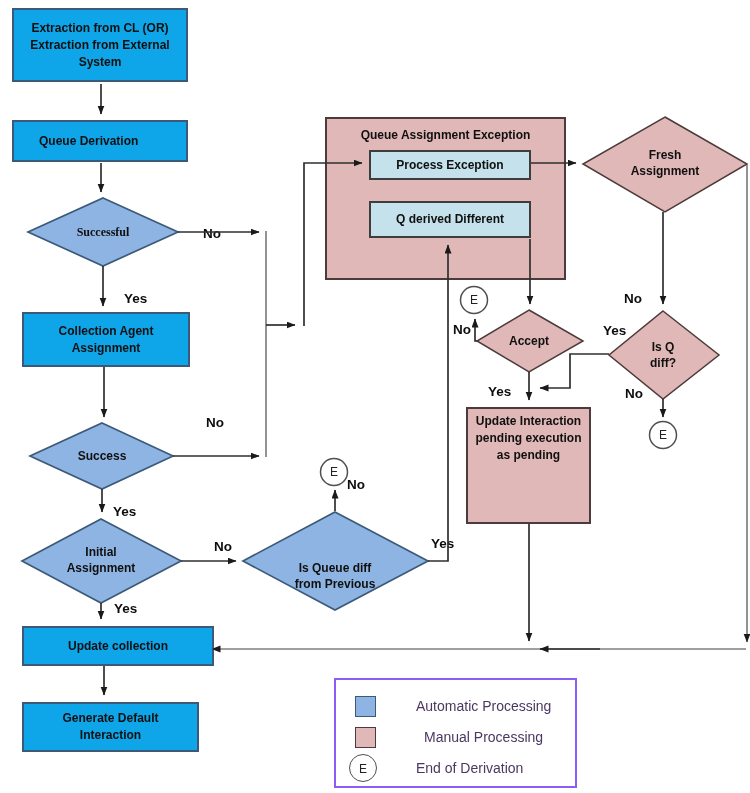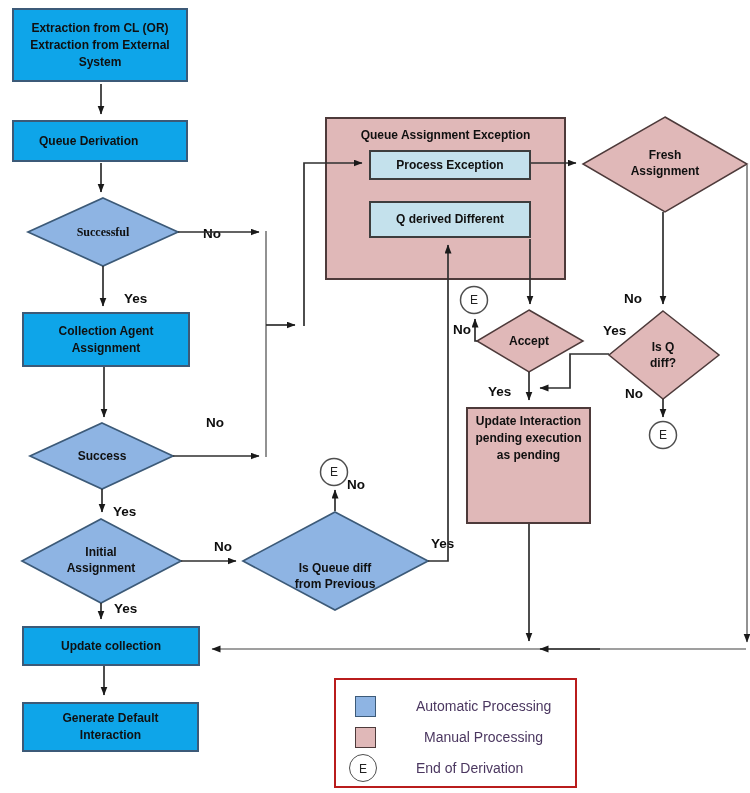--- a/index.html
+++ b/index.html
@@ -20,21 +20,21 @@
            justify-content:center;box-sizing:border-box;}
   .pinkbox.toptext{display:flex;flex-direction:column;align-items:center;
            justify-content:flex-start;padding-top:4px;text-align:center;}
   .qae-title{width:100%;text-align:center;margin-top:8px;font-weight:bold;font-size:12px;color:#101010;}
   .dlabel{position:absolute;z-index:1;color:#101010;font-weight:bold;font-size:12px;
           line-height:16px;text-align:center;}
   .elabel{position:absolute;z-index:1;width:24px;text-align:center;line-height:24px;
           font-size:12px;color:#222222;}
   .ylabel{position:absolute;z-index:1;color:#0d0d0d;font-weight:bold;font-size:13.5px;white-space:nowrap;}
   .legend{position:absolute;z-index:1;left:334px;top:678px;width:243px;height:110px;
-          border:2px solid #b91c1c;background:#ffffff;box-sizing:border-box;}
+          border:2px solid #8b5cf6;background:#ffffff;box-sizing:border-box;}
   .legend .swatch{position:absolute;width:21px;height:21px;box-sizing:border-box;}
   .legend .sw-blue{background:#8eb4e3;border:1.5px solid #3c5a78;}
   .legend .sw-pink{background:#e0b8b8;border:1.5px solid #4d3a3a;}
   .legend .sw-circle{position:absolute;width:28px;height:28px;border-radius:50%;
           border:1.5px solid #4f4f4f;background:#fff;text-align:center;line-height:28px;
           font-size:12px;color:#222;box-sizing:border-box;}
   .legend .llabel{position:absolute;font-size:14px;color:#4b3760;line-height:21px;white-space:nowrap;}
 </style>
 </head>
 <body>
@@ -62,21 +62,21 @@
 
   <div class="abs bluebox left-text" style="left:12px;top:120px;width:176px;height:42px;">
     <div>Queue Derivation</div>
   </div>
 
   <div class="abs bluebox" style="left:22px;top:312px;width:168px;height:55px;">
     <div>Collection Agent</div>
     <div>Assignment</div>
   </div>
 
-  <div class="abs bluebox" style="left:22px;top:626px;width:178px;height:40px;">
+  <div class="abs bluebox" style="left:22px;top:626px;width:192px;height:40px;">
     <div>Update collection</div>
   </div>
 
   <div class="abs bluebox" style="left:22px;top:702px;width:177px;height:50px;">
     <div>Generate Default</div>
     <div>Interaction</div>
   </div>
 
   <div class="abs pinkbox" style="left:325px;top:117px;width:241px;height:163px;">
     <div class="qae-title">Queue Assignment Exception</div>

